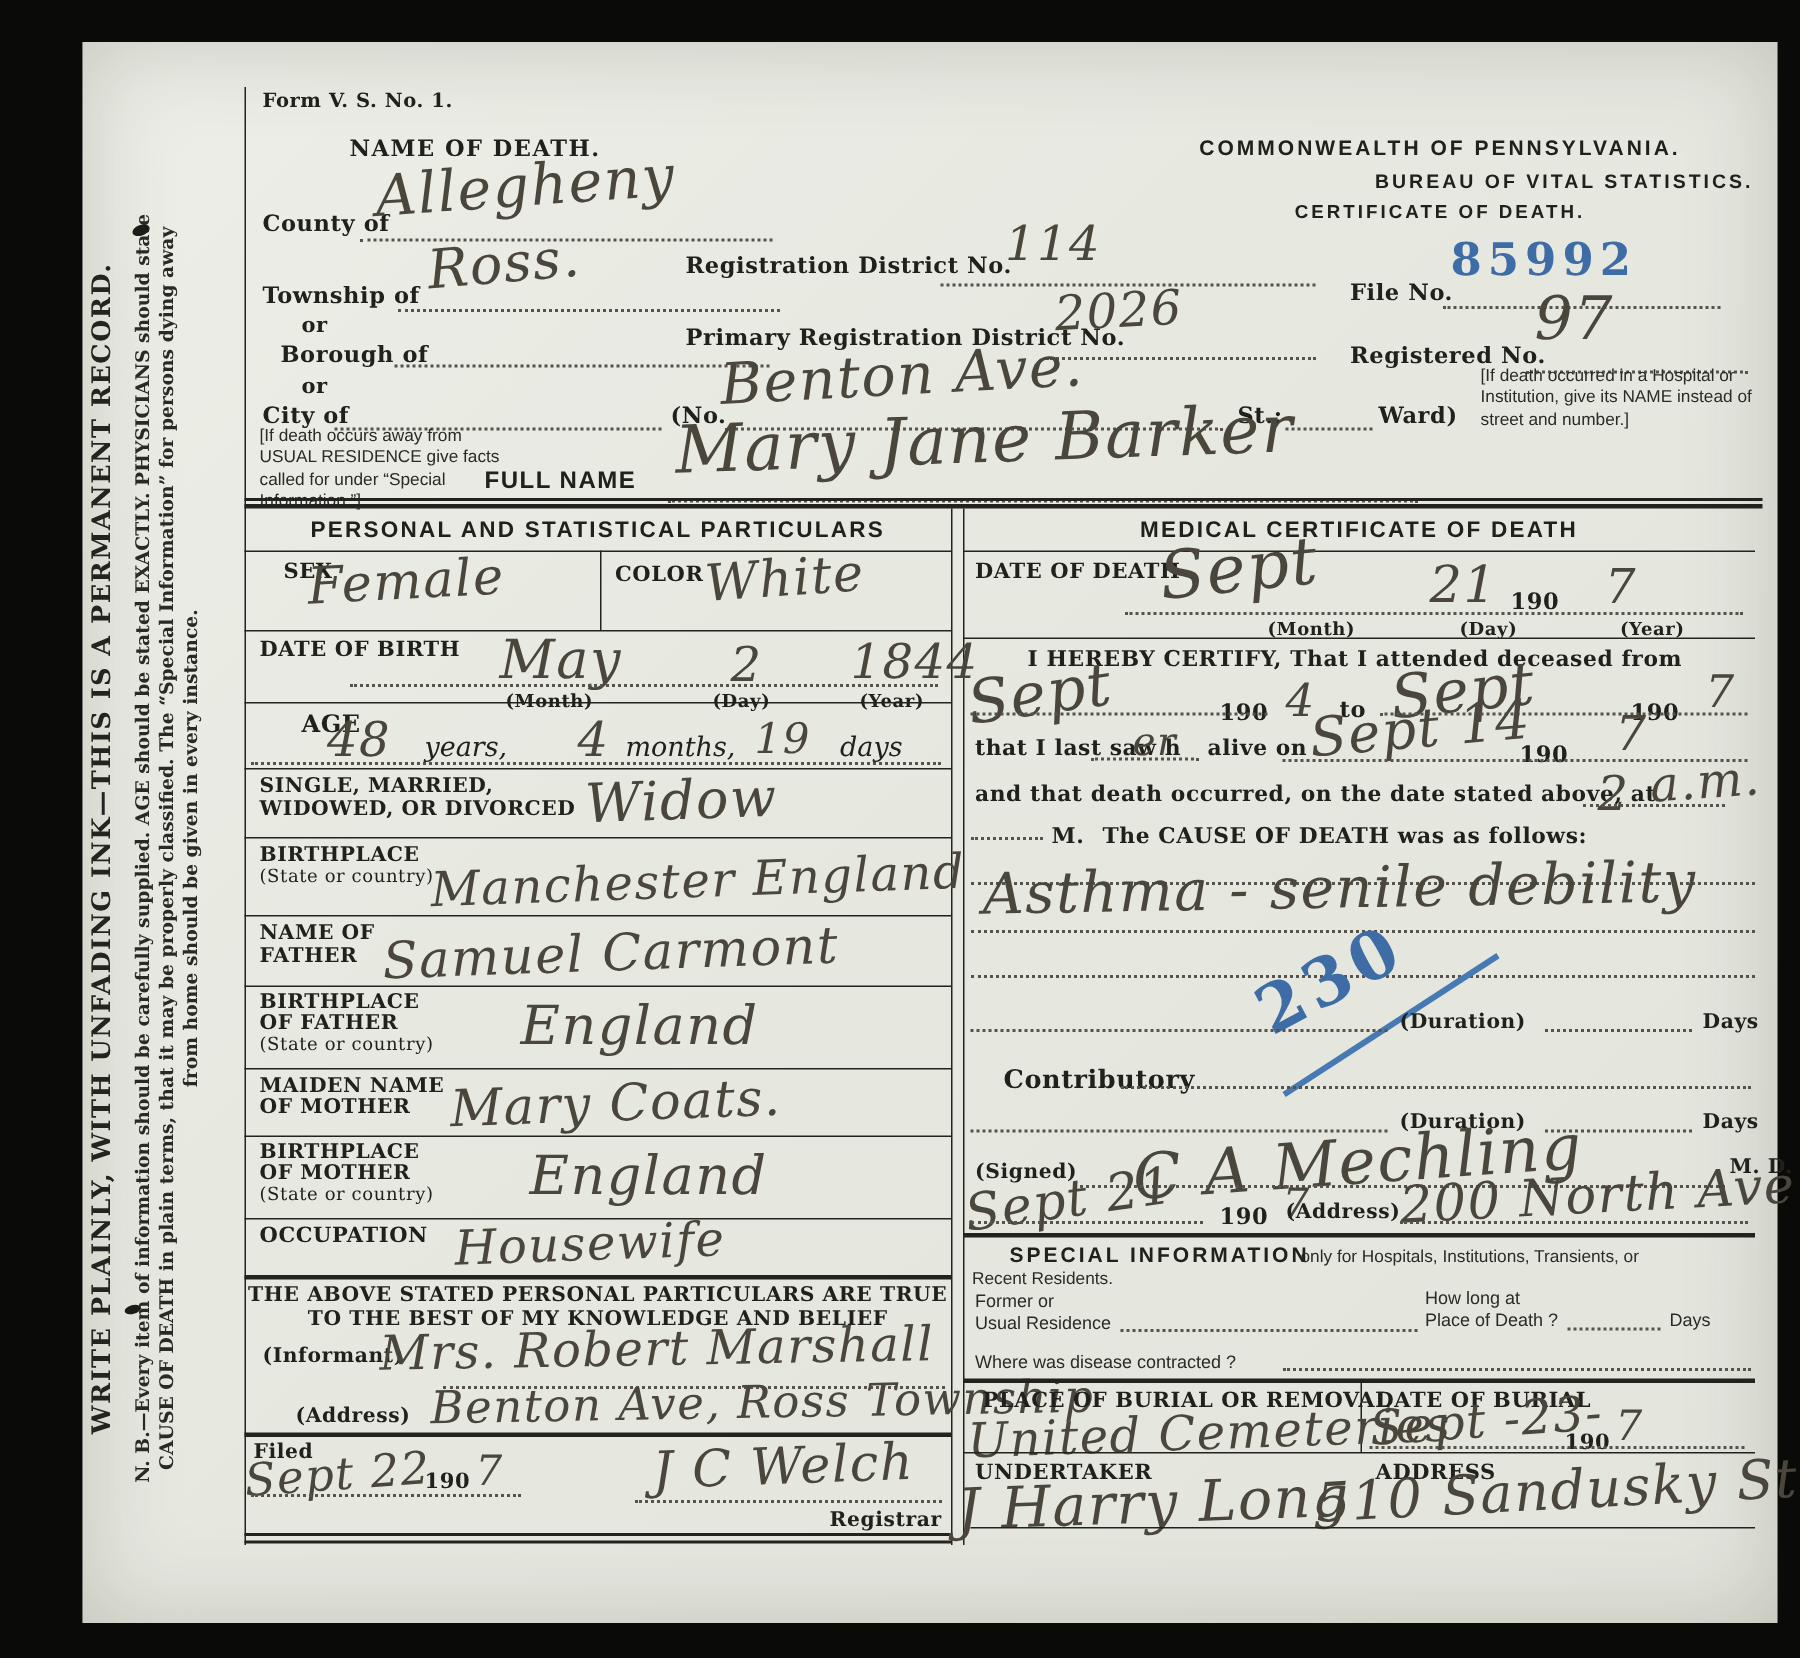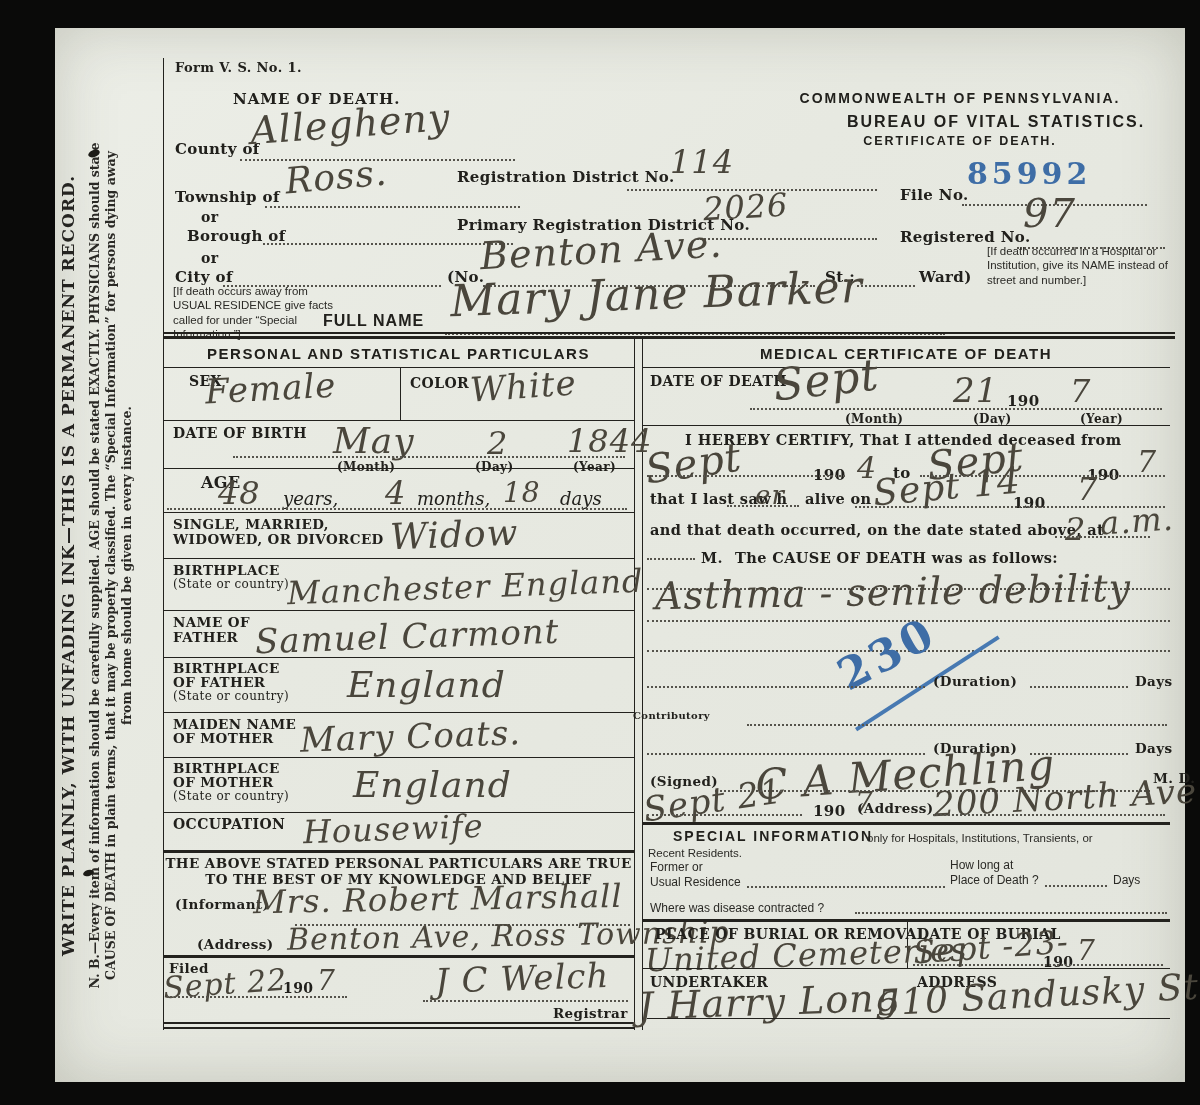--- a/index.html
+++ b/index.html
@@ -40,21 +40,21 @@
   </div>
   <div class="blob" style="left:33px;top:122px;width:12px;height:7px;transform:rotate(-20deg);"></div>
   <div class="blob" style="left:28px;top:842px;width:11px;height:6px;transform:rotate(-15deg);"></div>
 
   <div class="vr" style="left:108px;top:30px;height:972px;"></div>
 
   <div class="abs ser" style="left:120px;top:32px;font-size:13px;">Form V. S.  No. 1.</div>
   <div class="abs ser" style="left:178px;top:62px;font-size:15px;letter-spacing:1px;">NAME OF DEATH.</div>
 
   <div class="abs sans" style="left:700px;top:62px;width:410px;text-align:center;font-size:14px;letter-spacing:2px;">COMMONWEALTH OF PENNSYLVANIA.</div>
-  <div class="abs sans" style="left:736px;top:85px;width:410px;text-align:center;font-size:16px;letter-spacing:2px;">BUREAU OF VITAL STATISTICS.</div>
+  <div class="abs sans" style="left:704px;top:85px;width:410px;text-align:right;font-size:13px;letter-spacing:2px;">BUREAU OF VITAL STATISTICS.</div>
   <div class="abs sans" style="left:700px;top:106px;width:410px;text-align:center;font-size:12.5px;letter-spacing:2px;">CERTIFICATE OF DEATH.</div>
 
   <div class="abs ser" style="left:120px;top:112px;font-size:15px;">County of</div>
   <div class="abs hw" style="left:195px;top:74px;font-size:38px;transform:rotate(-4deg);">Allegheny</div>
   <div class="dot" style="left:185px;top:131px;width:275px;"></div>
 
   <div class="abs ser" style="left:120px;top:160px;font-size:15px;text-align:right;">Township of</div>
   <div class="abs hw" style="left:230px;top:128px;font-size:36px;transform:rotate(-5deg);">Ross.</div>
   <div class="dot" style="left:210px;top:178px;width:255px;"></div>
 
@@ -119,21 +119,21 @@
   <div class="abs ser" style="left:282px;top:432px;font-size:12px;">(Month)</div>
   <div class="abs ser" style="left:420px;top:432px;font-size:12px;">(Day)</div>
   <div class="abs ser" style="left:518px;top:432px;font-size:12px;">(Year)</div>
   <div class="hr" style="left:108px;top:440px;width:471px;"></div>
 
   <div class="abs ser" style="left:118px;top:445px;font-size:16px;margin-left:28px;">AGE</div>
   <div class="abs hw" style="left:163px;top:446px;font-size:32px;">48</div>
   <div class="abs it" style="left:228px;top:460px;font-size:18px;font-weight:normal;">years,</div>
   <div class="abs hw" style="left:330px;top:446px;font-size:32px;">4</div>
   <div class="abs it" style="left:362px;top:460px;font-size:18px;font-weight:normal;">months,</div>
-  <div class="abs hw" style="left:448px;top:448px;font-size:28px;">18</div>
+  <div class="abs hw" style="left:448px;top:448px;font-size:28px;">19</div>
   <div class="abs it" style="left:505px;top:460px;font-size:18px;font-weight:normal;">days</div>
   <div class="dot" style="left:112px;top:480px;width:460px;"></div>
   <div class="hr" style="left:108px;top:484px;width:471px;"></div>
 
   <div class="abs ser" style="left:118px;top:488px;font-size:13.5px;">SINGLE, MARRIED,</div>
   <div class="abs ser" style="left:118px;top:503px;font-size:13.5px;">WIDOWED, OR DIVORCED</div>
   <div class="abs hw" style="left:335px;top:486px;font-size:36px;transform:rotate(-2deg);">Widow</div>
   <div class="hr" style="left:108px;top:530px;width:471px;"></div>
 
   <div class="abs ser" style="left:118px;top:534px;font-size:13.5px;">BIRTHPLACE</div>
@@ -239,21 +239,21 @@
   <div class="dot" style="left:592px;top:622px;width:523px;"></div>
 
   <div class="abs hw blue" style="left:780px;top:600px;font-size:44px;font-style:normal;font-weight:bold;letter-spacing:4px;transform:rotate(-28deg);">230</div>
   <div class="abs" style="left:800px;top:700px;width:170px;border-top:4px solid #4779b2;transform:rotate(-33deg);transform-origin:left top;"></div>
 
   <div class="dot" style="left:592px;top:658px;width:278px;"></div>
   <div class="abs ser" style="left:878px;top:645px;font-size:13.5px;">(Duration)</div>
   <div class="dot" style="left:975px;top:658px;width:98px;"></div>
   <div class="abs ser" style="left:1080px;top:645px;font-size:13.5px;">Days</div>
 
-  <div class="abs ser" style="left:578px;top:682px;font-size:10px;">Contributory</div>
+  <div class="abs ser" style="left:614px;top:682px;font-size:17px;">Contributory</div>
   <div class="dot" style="left:692px;top:696px;width:420px;"></div>
 
   <div class="dot" style="left:592px;top:725px;width:278px;"></div>
   <div class="abs ser" style="left:878px;top:712px;font-size:13.5px;">(Duration)</div>
   <div class="dot" style="left:975px;top:725px;width:98px;"></div>
   <div class="abs ser" style="left:1080px;top:712px;font-size:13.5px;">Days</div>
 
   <div class="abs ser" style="left:595px;top:745px;font-size:13.5px;">(Signed)</div>
   <div class="abs hw" style="left:700px;top:722px;font-size:42px;transform:rotate(-4deg);">C A Mechling</div>
   <div class="dot" style="left:660px;top:762px;width:435px;"></div>

